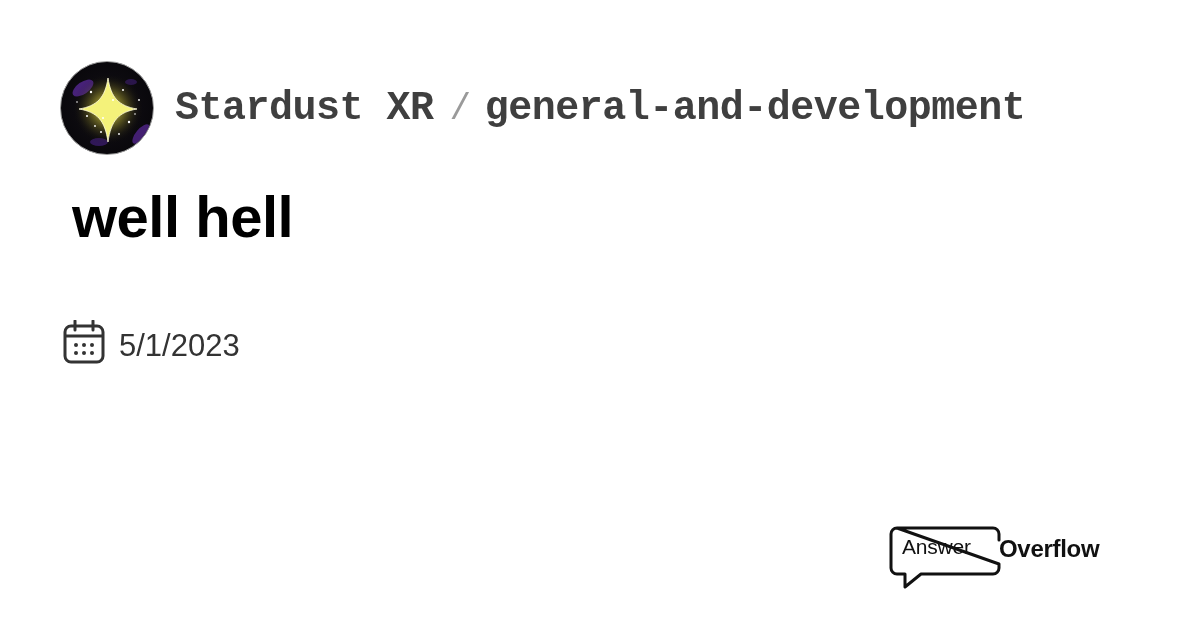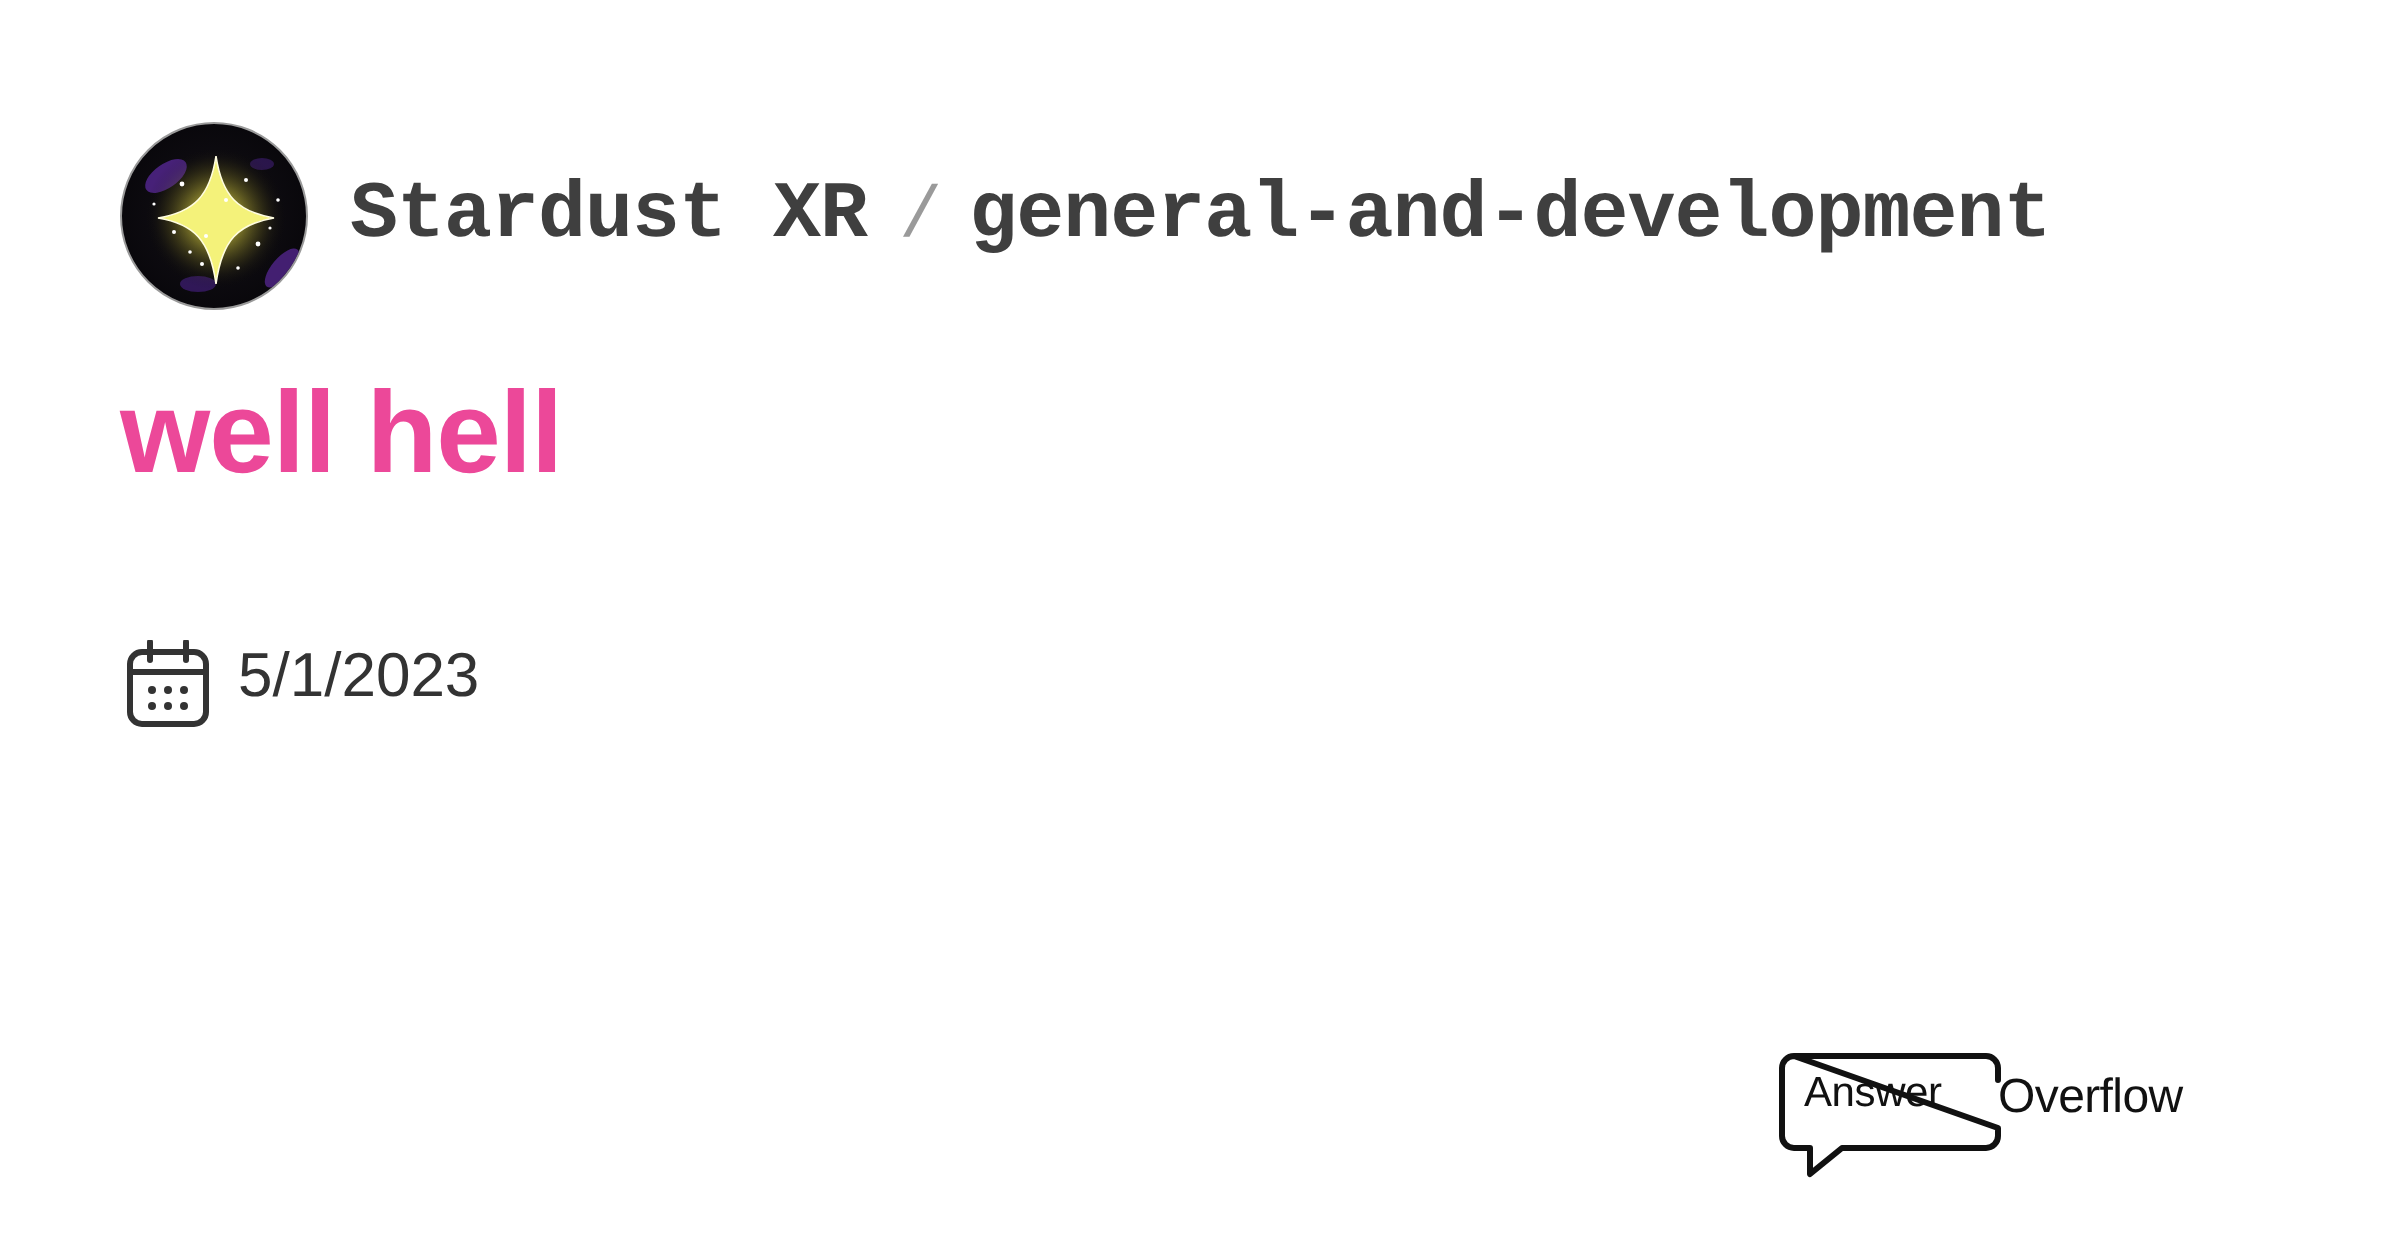--- a/index.html
+++ b/index.html
@@ -45,34 +45,34 @@
     }
     .crumb-sep {
       display: inline-block;
       color: #9a9a9a;
       font-weight: normal;
       margin: 0 14px 0 16px;
       font-size: 36px;
     }
     .title {
       position: absolute;
-      left: 60px;
+      left: 72px;
       top: 180px;
       font-size: 58px;
       font-weight: bold;
-      color: #ec4899;
+      color: #000000;
       letter-spacing: -0.5px;
       line-height: 74px;
     }
     .date-row {
       position: absolute;
       left: 63px;
       top: 320px;
       display: flex;
-      align-items: flex-start;
+      align-items: flex-end;
     }
     .date-text {
       margin-left: 14px;
       font-size: 31px;
       color: #333333;
       font-weight: normal;
     }
     .brand {
       position: absolute;
       left: 889px;
@@ -89,21 +89,21 @@
       color: #111111;
       font-weight: normal;
       letter-spacing: -0.2px;
     }
     .brand-overflow {
       position: absolute;
       left: 110px;
       top: 9px;
       font-size: 24px;
       color: #111111;
-      font-weight: normal;
+      font-weight: bold;
       letter-spacing: -0.3px;
     }
   </style>
 </head>
 <body>
 
 <div class="header">
   <div class="avatar">
     <svg width="94" height="94" viewBox="0 0 94 94">
       <defs>

